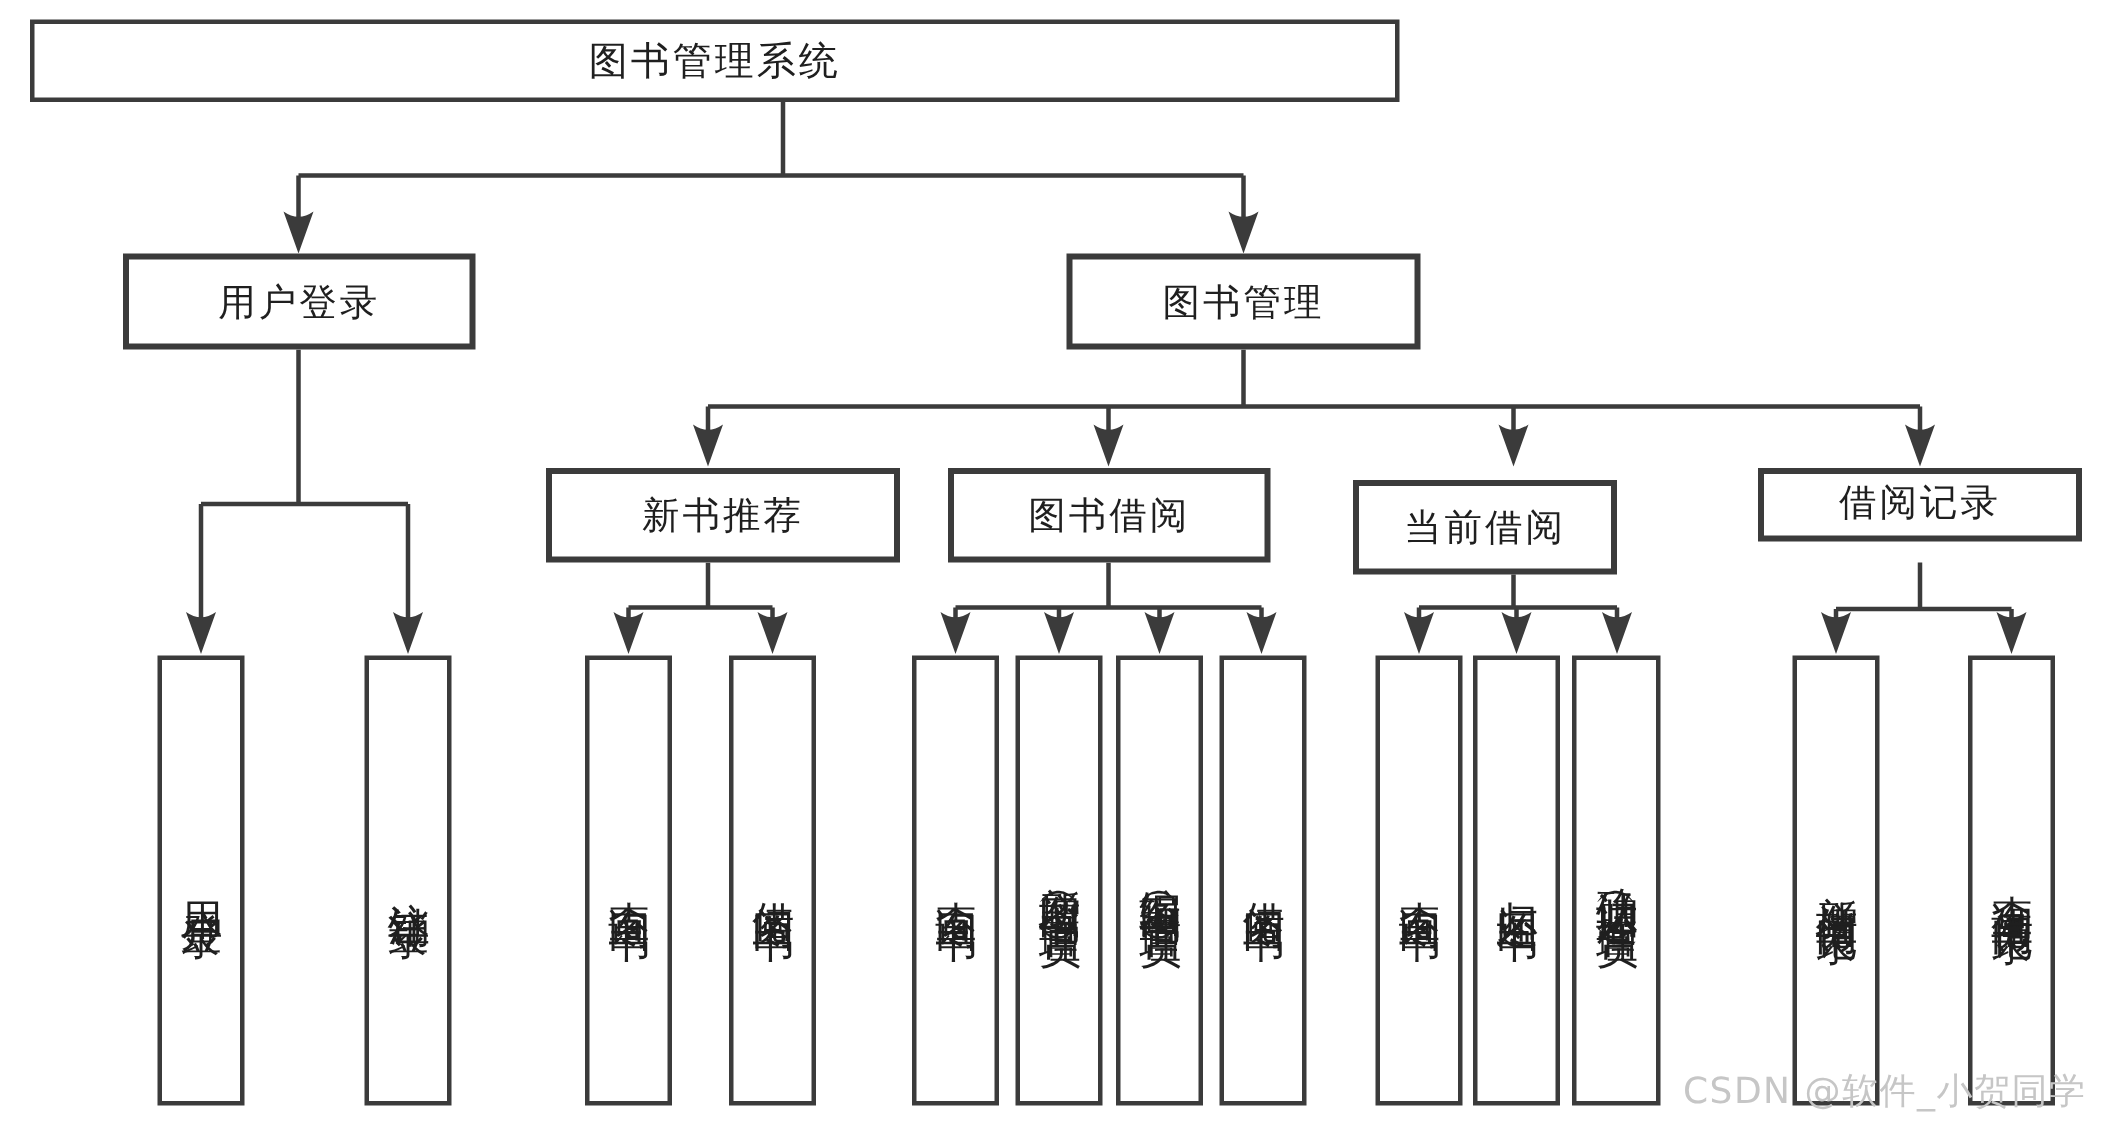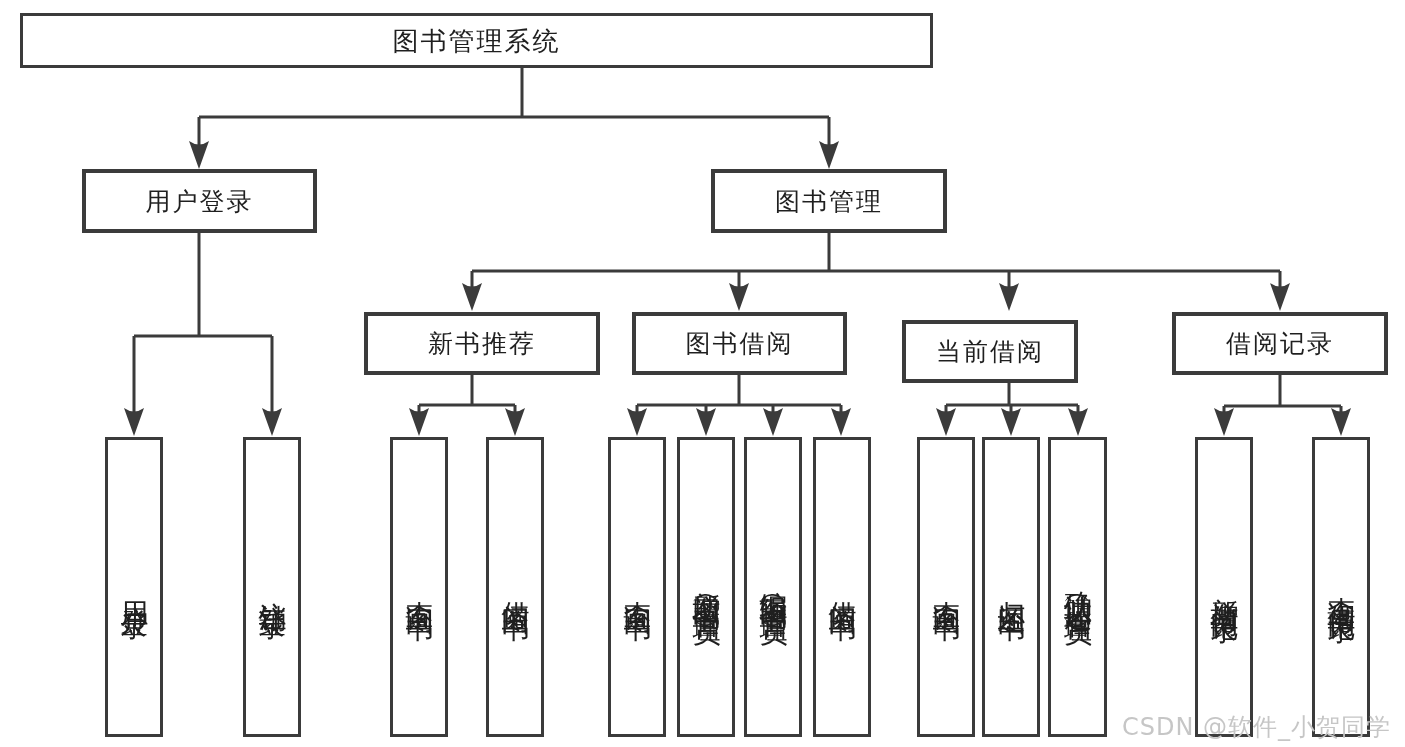--- a/index.html
+++ b/index.html
@@ -105,21 +105,21 @@
 
   <div class="node" style="left:364px; top:312px; width:236px; height:63px;">
     <span class="lbl">新书推荐</span>
   </div>
   <div class="node" style="left:632px; top:312px; width:215px; height:63px;">
     <span class="lbl">图书借阅</span>
   </div>
   <div class="node" style="left:902px; top:320px; width:176px; height:63px;">
     <span class="lbl">当前借阅</span>
   </div>
-  <div class="node" style="left:1172px; top:312px; width:216px; height:63px;">
+  <div class="node" style="left:1172px; top:312px; width:216px; height:49px;font-family:Liberation Mono, monospace;">
     <span class="lbl">借阅记录</span>
   </div>
 
   <div class="node leaf" style="left:105px; top:437px; width:58px; height:300px;">
     <span class="lbl">用户登录</span>
   </div>
   <div class="node leaf" style="left:243px; top:437px; width:58px; height:300px;">
     <span class="lbl">注销登录</span>
   </div>
 

